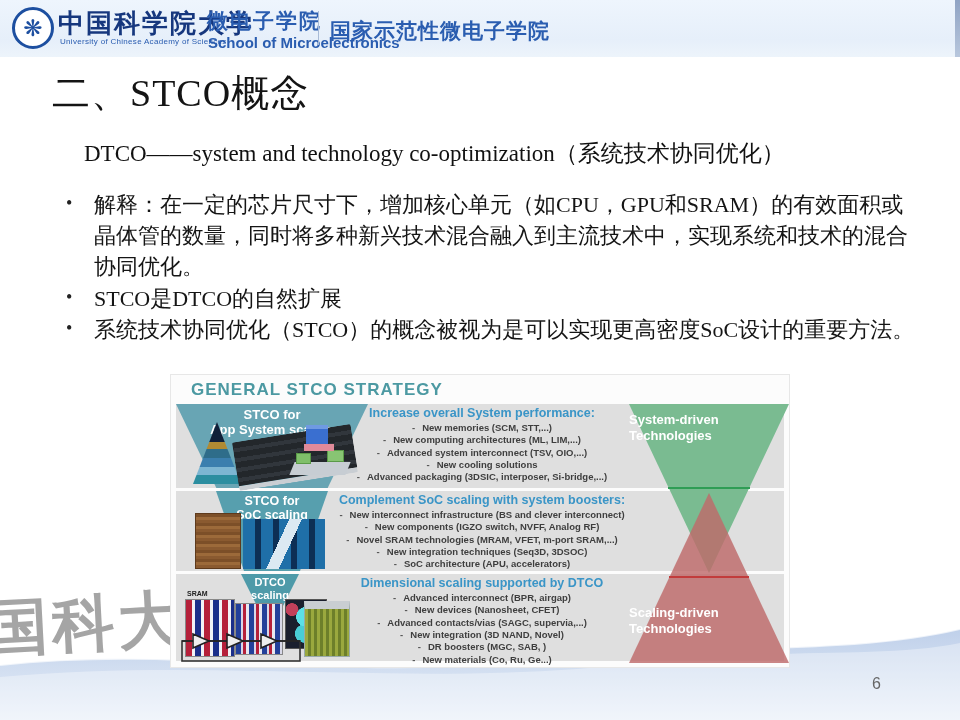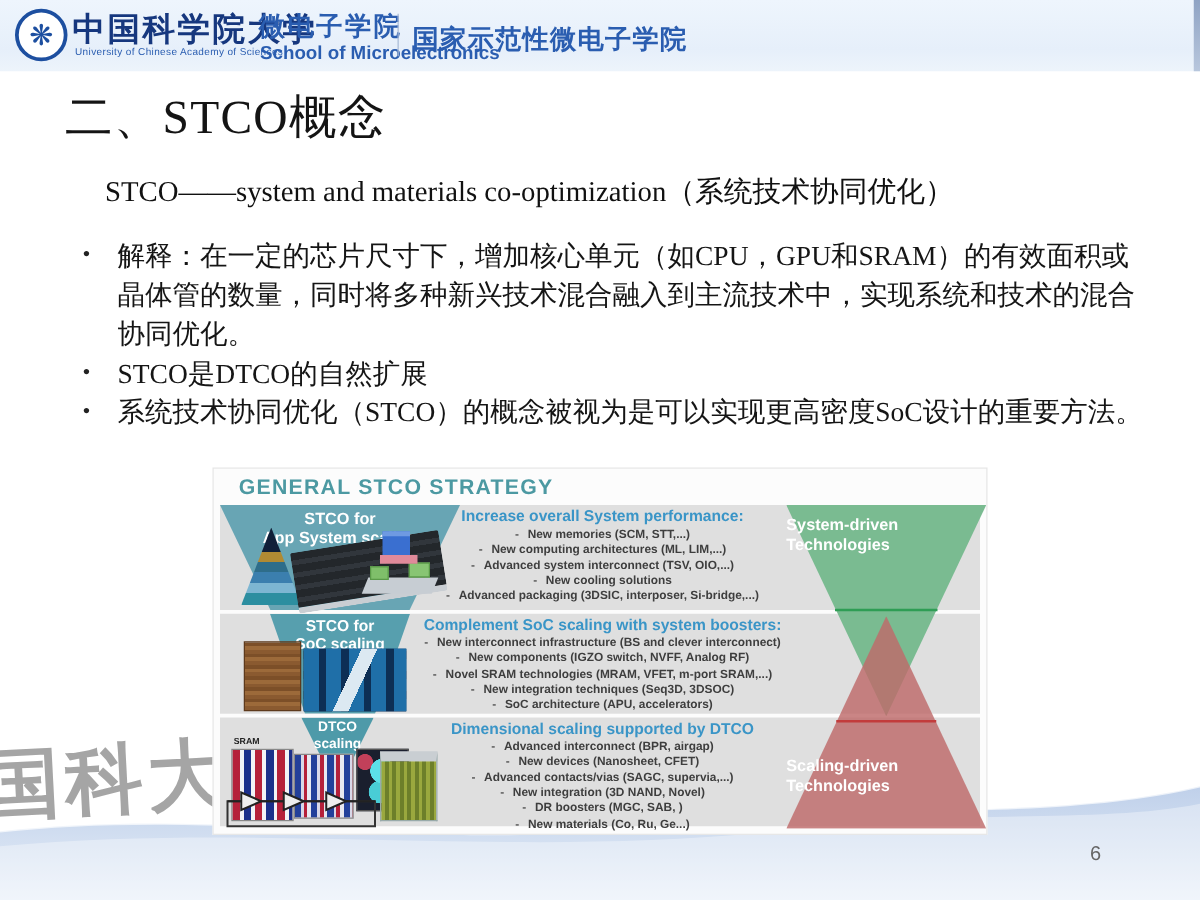--- a/index.html
+++ b/index.html
@@ -131,21 +131,21 @@
     <div class="uni-cn">中国科学院大学</div>
     <div class="uni-en">University of Chinese Academy of Sciences</div>
     <div class="school-cn">微电子学院</div>
     <div class="school-en">School of Microelectronics</div>
     <div class="hdr-divider"></div>
     <div class="designation">国家示范性微电子学院</div>
     <div class="header-edge"></div>
   </div>
 
   <div class="page-title">二、STCO概念</div>
-  <div class="subtitle">STCO——system and materials co-optimization（系统技术协同优化）</div>
+  <div class="subtitle">DTCO——system and technology co-optimization（系统技术协同优化）</div>
 
   <div class="bullets">
     <div class="bullet">
       <span class="bmark">•</span>
       <span class="btext">解释：在一定的芯片尺寸下，增加核心单元（如CPU，GPU和SRAM）的有效面积或晶体管的数量，同时将多种新兴技术混合融入到主流技术中，实现系统和技术的混合协同优化。</span>
     </div>
     <div class="bullet">
       <span class="bmark">•</span>
       <span class="btext">STCO是DTCO的自然扩展</span>
     </div>

